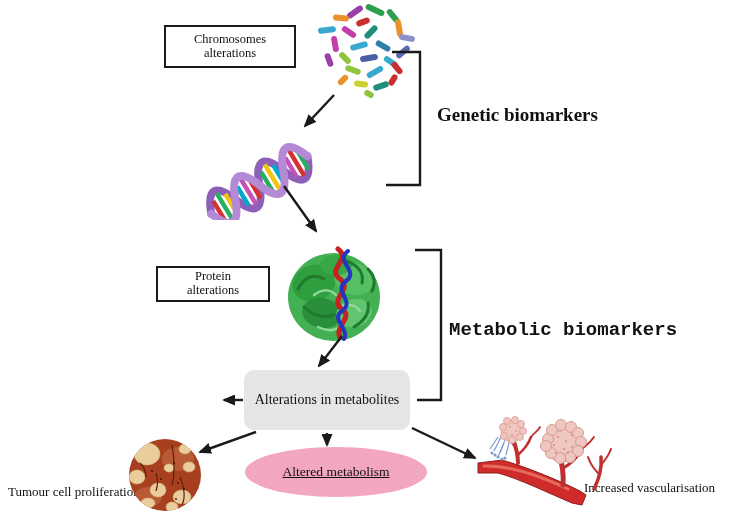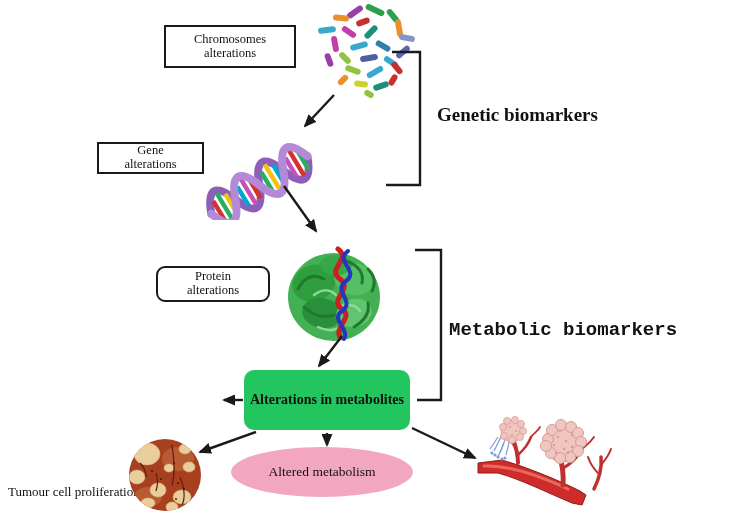--- a/index.html
+++ b/index.html
@@ -2,54 +2,54 @@
 <html><head>
 <meta charset="utf-8">
 <style>
   html,body{margin:0;padding:0;background:#fff;}
   .canvas{position:relative;width:750px;height:513px;background:#ffffff;overflow:hidden;
           font-family:"Liberation Serif","DejaVu Serif",serif;color:#111;}
   .abs{position:absolute;}
   .node-box{position:absolute;border:2px solid #1a1a1a;background:#fff;
             display:flex;align-items:center;justify-content:center;text-align:center;
             font-size:12.5px;line-height:1.1;padding:2px 12px;box-sizing:border-box;}
-  .round-box{position:absolute;background:#22c55e;border-radius:10px;
+  .round-box{position:absolute;background:#e5e5e5;border-radius:10px;
              display:flex;align-items:center;justify-content:center;text-align:center;
-             font-weight:bold;font-size:14px;box-sizing:border-box;}
+             font-weight:normal;font-size:14px;box-sizing:border-box;}
   .ellipse{position:absolute;border-radius:50%;display:flex;align-items:center;
            justify-content:center;text-align:center;font-size:13.5px;box-sizing:border-box;}
   .ellipse.green{background:#6FC090;}
   .ellipse.pink{background:#F2A6C0;}
   .group-label{position:absolute;font-weight:bold;font-size:19px;white-space:nowrap;text-align:center;}
   .caption{position:absolute;font-size:13px;white-space:nowrap;}
   svg{display:block;}
   .overlay{position:absolute;left:0;top:0;pointer-events:none;}
 </style>
 </head>
 <body>
 
 <div class="canvas">
 
   <div class="node-box" style="left:164px;top:25px;width:132px;height:43px;">Chromosomes alterations</div>
 
-  <div class="node-box" style="left:97px;top:142px;width:107px;height:32px;">Gene alterations</div>
-
-  <div class="node-box" style="left:156px;top:266px;width:114px;height:36px;border-radius:9px;">Protein alterations</div>
+
+  <div class="node-box" style="left:156px;top:266px;width:114px;height:36px;">Protein alterations</div>
 
   <div class="round-box" style="left:244px;top:370px;width:166px;height:60px;">Alterations in metabolites</div>
 
 
-  <div class="ellipse pink" style="left:231px;top:447px;width:182px;height:50px;">Altered metabolism</div>
+  <div class="ellipse pink" style="left:245px;top:447px;width:182px;height:50px;text-decoration:underline;">Altered metabolism</div>
 
   <div class="group-label" style="left:437px;top:104px;">Genetic biomarkers</div>
 
   <div class="group-label" style="left:449px;top:319px;font-family:Liberation Mono, monospace;">Metabolic biomarkers</div>
 
   <div class="caption" style="left:8px;top:484px;">Tumour cell proliferation</div>
 
+  <div class="caption" style="left:584px;top:480px;">Increased vascularisation</div>
 
   <div class="abs" style="left:303px;top:2px;">
     <svg width="120" height="100" viewBox="0 0 120 100">
       <g>
         <rect x="-9" y="-3" width="18" height="6" rx="3" fill="#9b3fa8" transform="translate(52,10) rotate(-35)"></rect>
         <rect x="-10" y="-3" width="20" height="6" rx="3" fill="#2e9e4f" transform="translate(72,8) rotate(25)"></rect>
         <rect x="-8" y="-3" width="16" height="6" rx="3" fill="#2e9e4f" transform="translate(90,14) rotate(50)"></rect>
         <rect x="-8" y="-3" width="16" height="6" rx="3" fill="#e8912d" transform="translate(38,16) rotate(5)"></rect>
         <rect x="-7" y="-3" width="14" height="6" rx="3" fill="#c92f2f" transform="translate(60,20) rotate(-20)"></rect>
         <rect x="-9" y="-3" width="18" height="6" rx="3" fill="#e8912d" transform="translate(96,26) rotate(80)"></rect>

